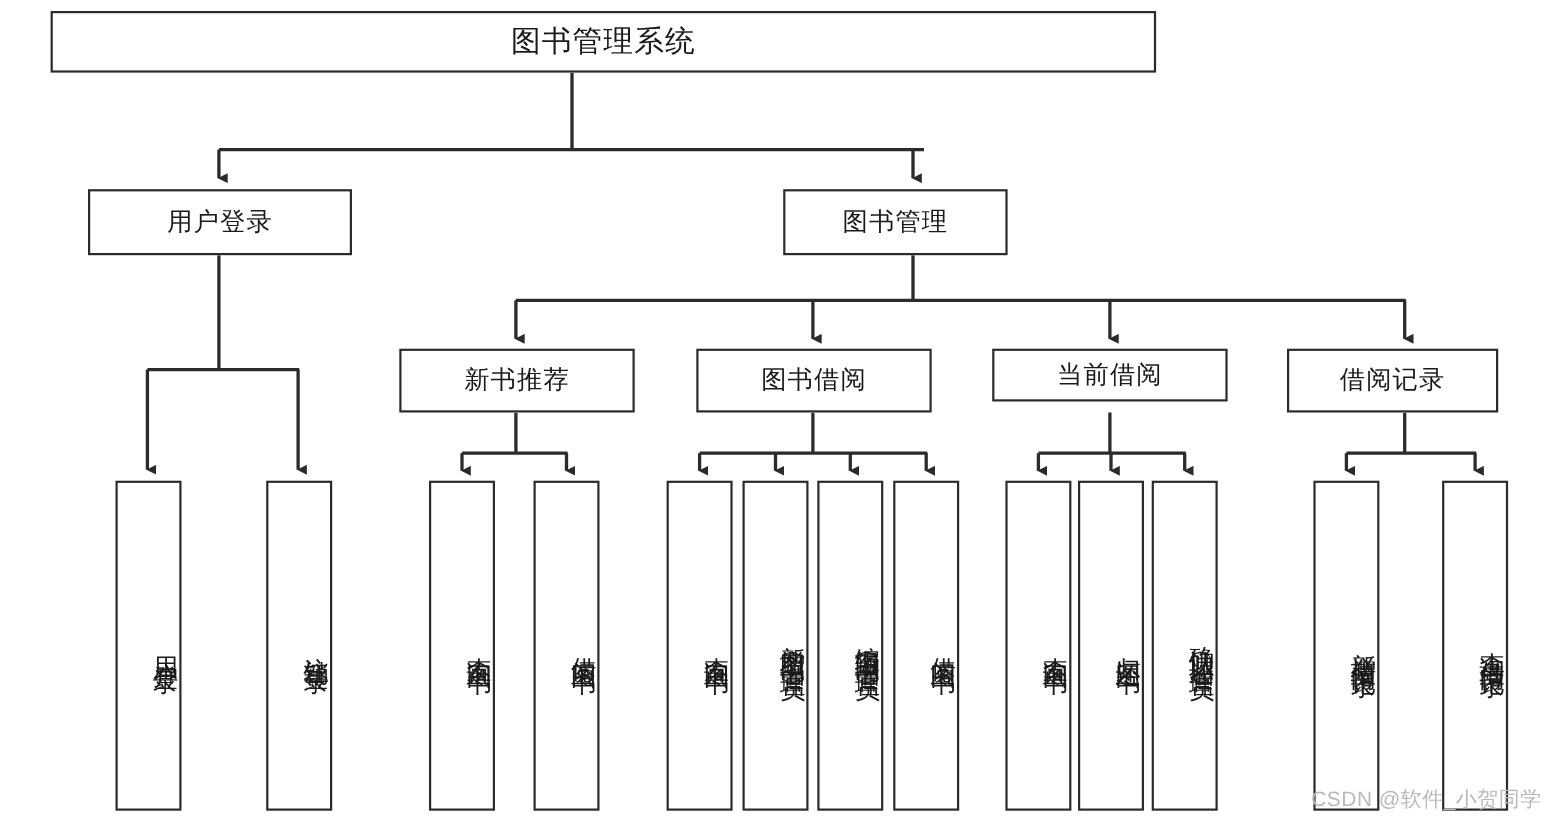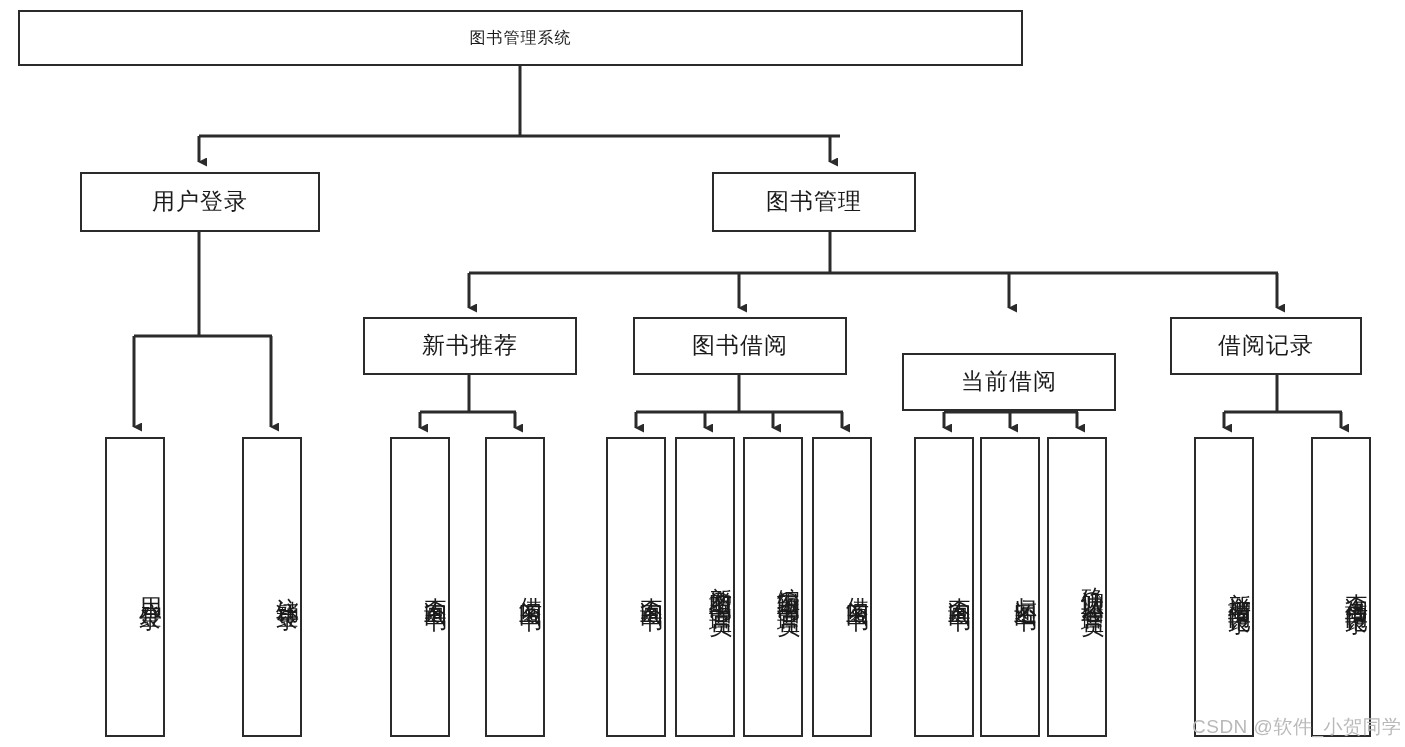--- a/index.html
+++ b/index.html
@@ -26,21 +26,22 @@
     align-items: center;
     justify-content: center;
     color: #1a1a1a;
   }
   .node.h-node {
     font-size: 23px;
     letter-spacing: 1px;
     line-height: 1.1;
   }
   .node.root {
-    font-size: 16px;
+    font-size: 27px;
+    margin-left: 28px;
   }
   .node.leaf {
     writing-mode: vertical-rl;
     text-orientation: upright;
     font-size: 23px;
     letter-spacing: 4px;
     line-height: 1.05;
     padding-top: 6px;
     padding-bottom: 6px;
     align-items: flex-start;
@@ -124,21 +125,21 @@
     </g>
   </svg>
 
   <div class="node h-node root" style="left:18px; top:10px; width:1005px; height:56px;">图书管理系统</div>
 
   <div class="node h-node" style="left:80px; top:172px; width:240px; height:60px;">用户登录</div>
   <div class="node h-node" style="left:712px; top:172px; width:204px; height:60px;">图书管理</div>
 
   <div class="node h-node" style="left:363px; top:317px; width:214px; height:58px;">新书推荐</div>
   <div class="node h-node" style="left:633px; top:317px; width:214px; height:58px;">图书借阅</div>
-  <div class="node h-node" style="left:902px; top:317px; width:214px; height:58px;margin-top:36px;">当前借阅</div>
+  <div class="node h-node" style="left:902px; top:317px; width:214px; height:48px;">当前借阅</div>
   <div class="node h-node" style="left:1170px; top:317px; width:192px; height:58px;">借阅记录</div>
 
   <div class="node leaf" style="left:105px; top:437px; width:60px; height:300px;">
     <span>用户登录</span>
   </div>
   <div class="node leaf" style="left:242px; top:437px; width:60px; height:300px;">
     <span>注销登录</span>
   </div>
 
   <div class="node leaf" style="left:390px; top:437px; width:60px; height:300px;">

